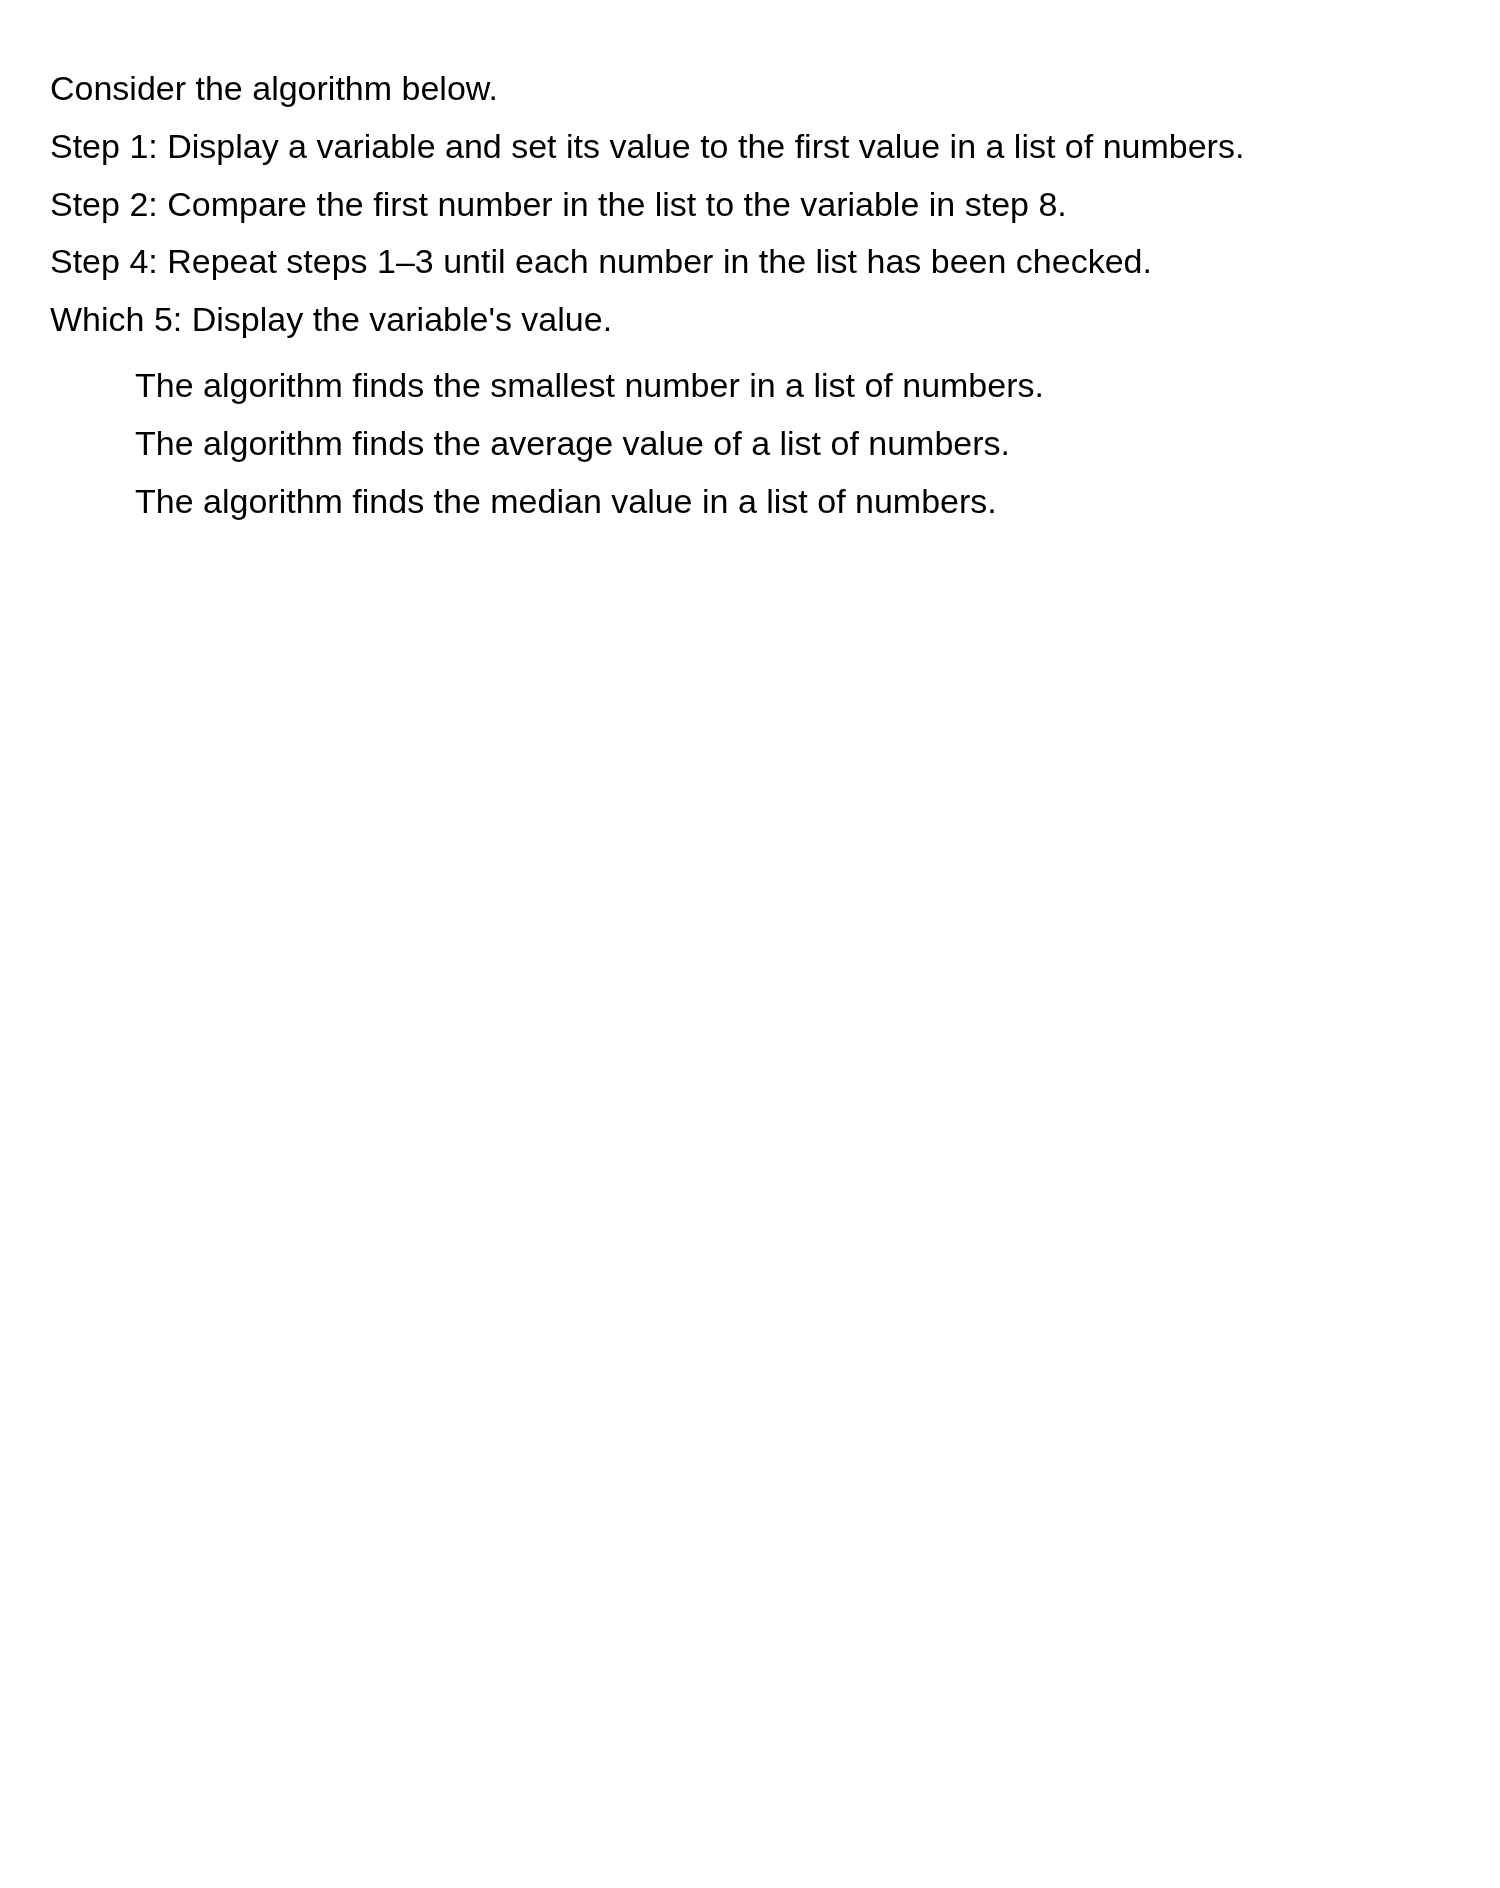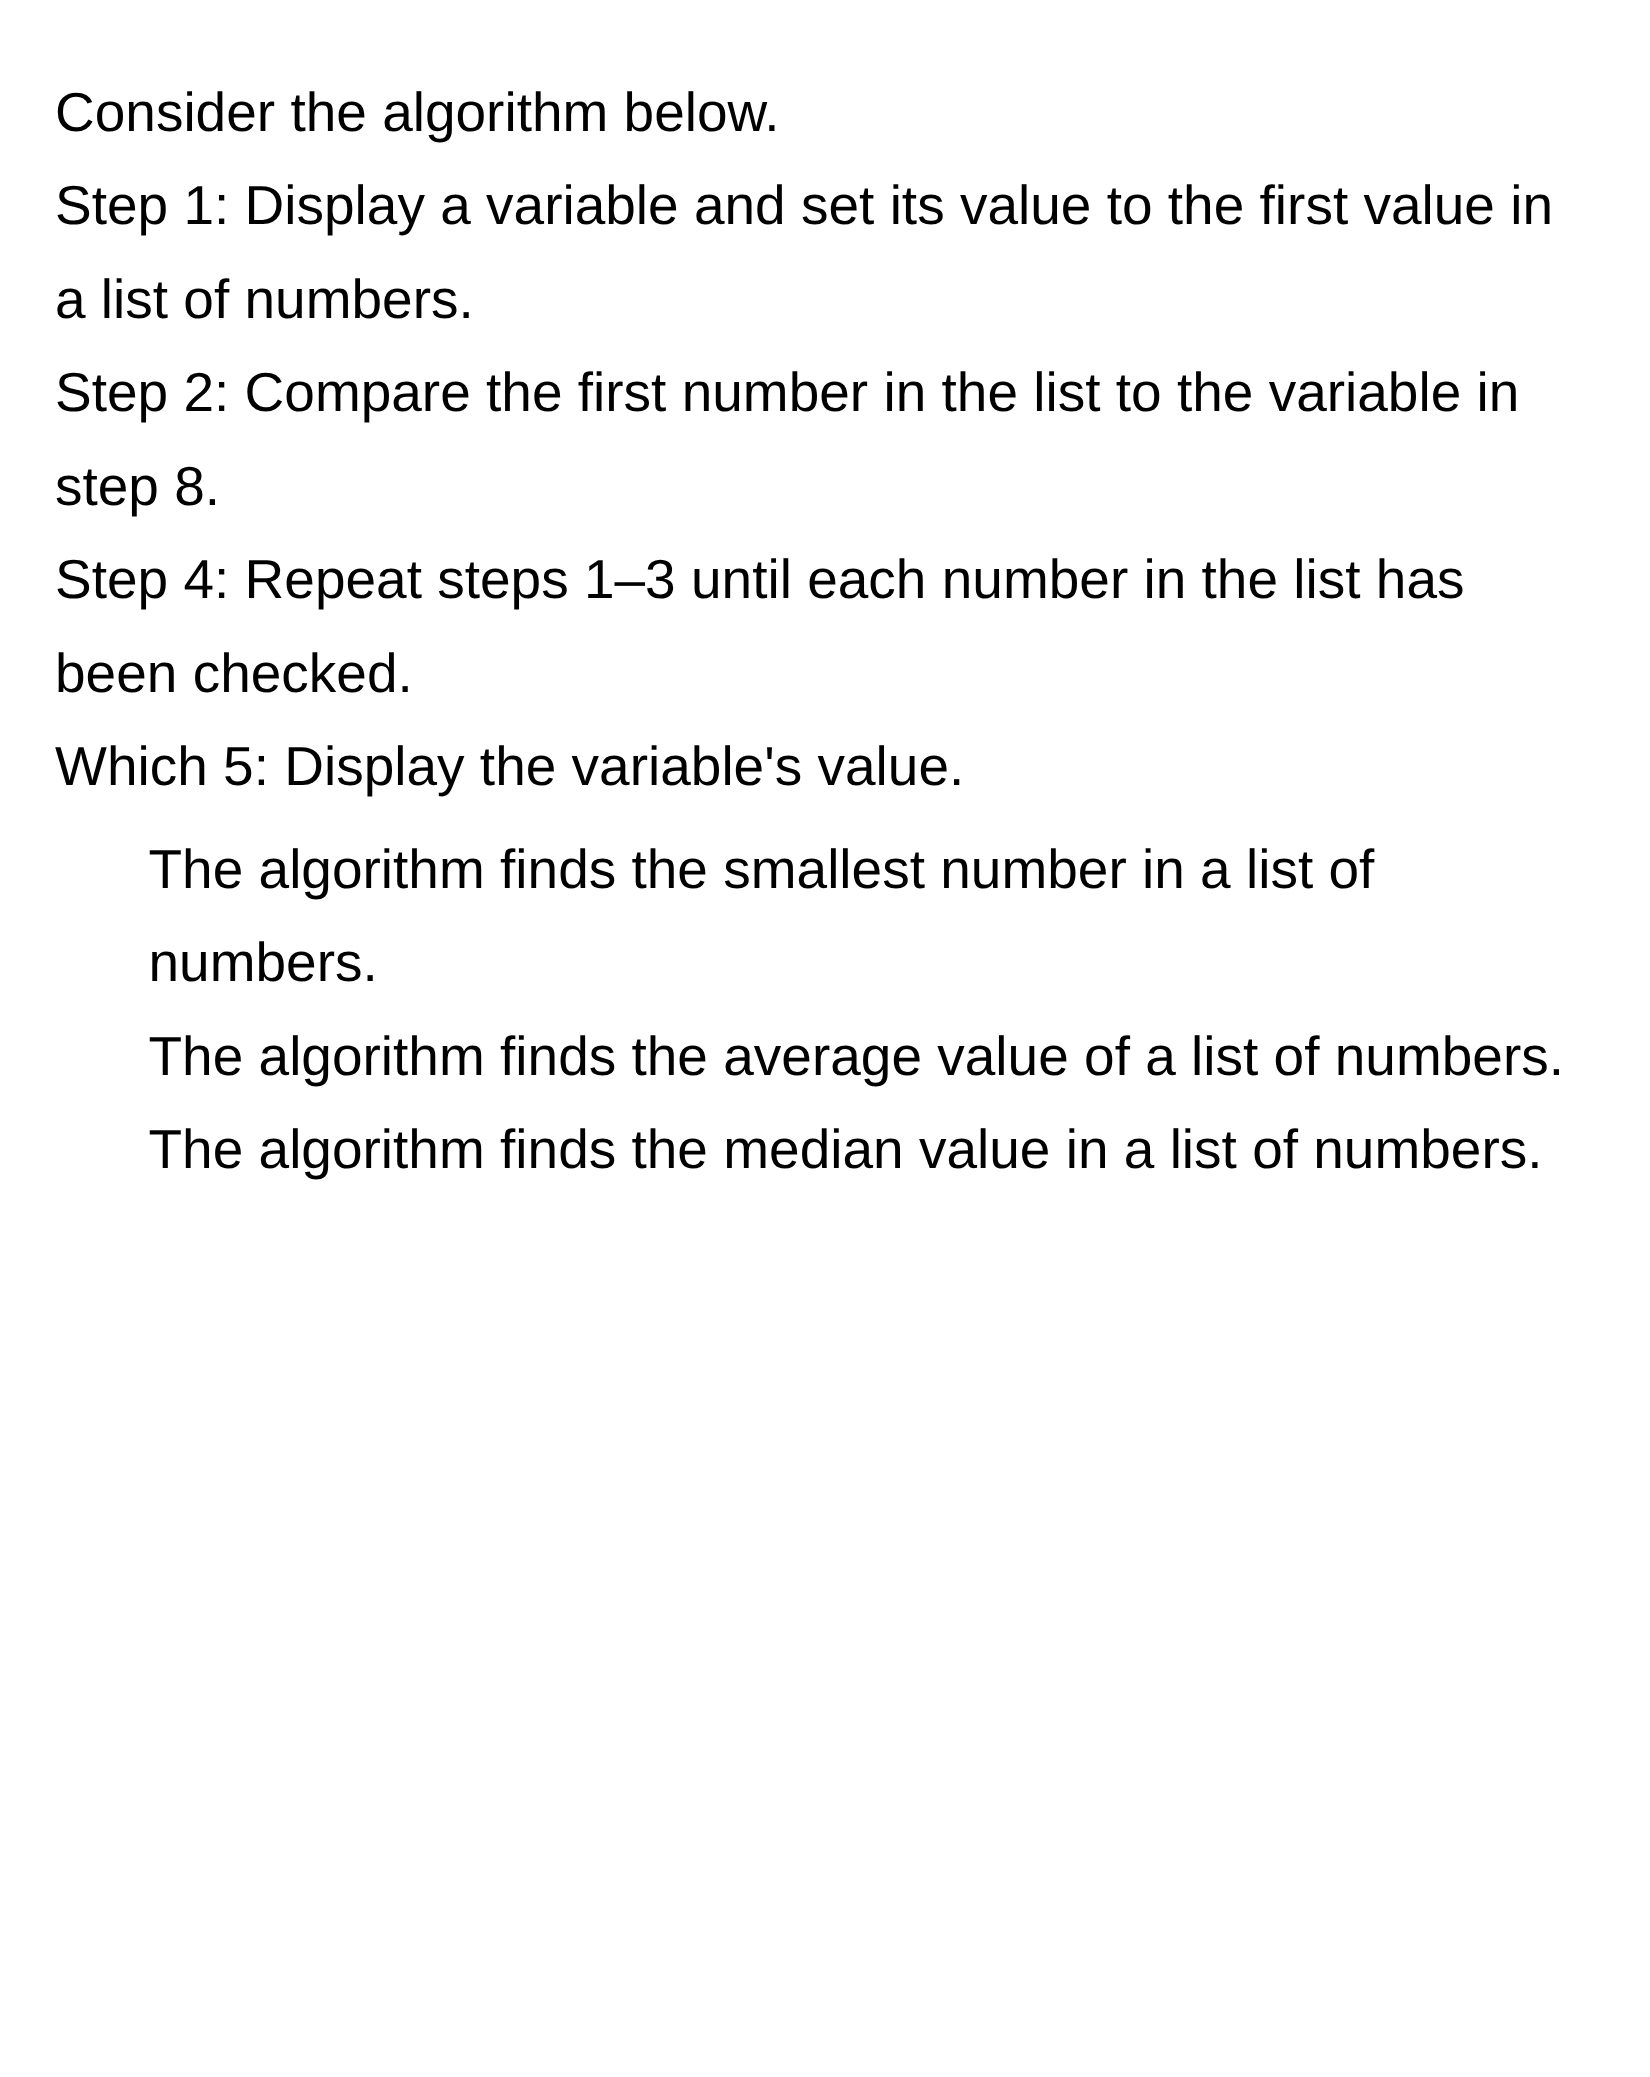--- a/index.html
+++ b/index.html
@@ -9,33 +9,33 @@
     }
     body {
       width: 1500px;
       height: 1888px;
       background-color: #ffffff;
       font-family: -apple-system, BlinkMacSystemFont, "Segoe UI", Helvetica, Arial, sans-serif;
       padding: 60px 50px;
       color: #000000;
     }
     .question-text {
-      font-size: 50px;
+      font-size: 34px;
       line-height: 1.7;
       font-weight: 400;
     }
     .question-text p {
       margin: 0;
     }
     .options {
       padding-left: 85px;
       margin-top: 8px;
     }
     .option {
-      font-size: 50px;
+      font-size: 34px;
       line-height: 1.7;
       margin-bottom: 0;
     }
   </style>
 </head>
 <body>
 
 <div class="question-text">
   <p>Consider the algorithm below.</p>
   <p>Step 1: Display a variable and set its value to the first value in a list of numbers.</p>

